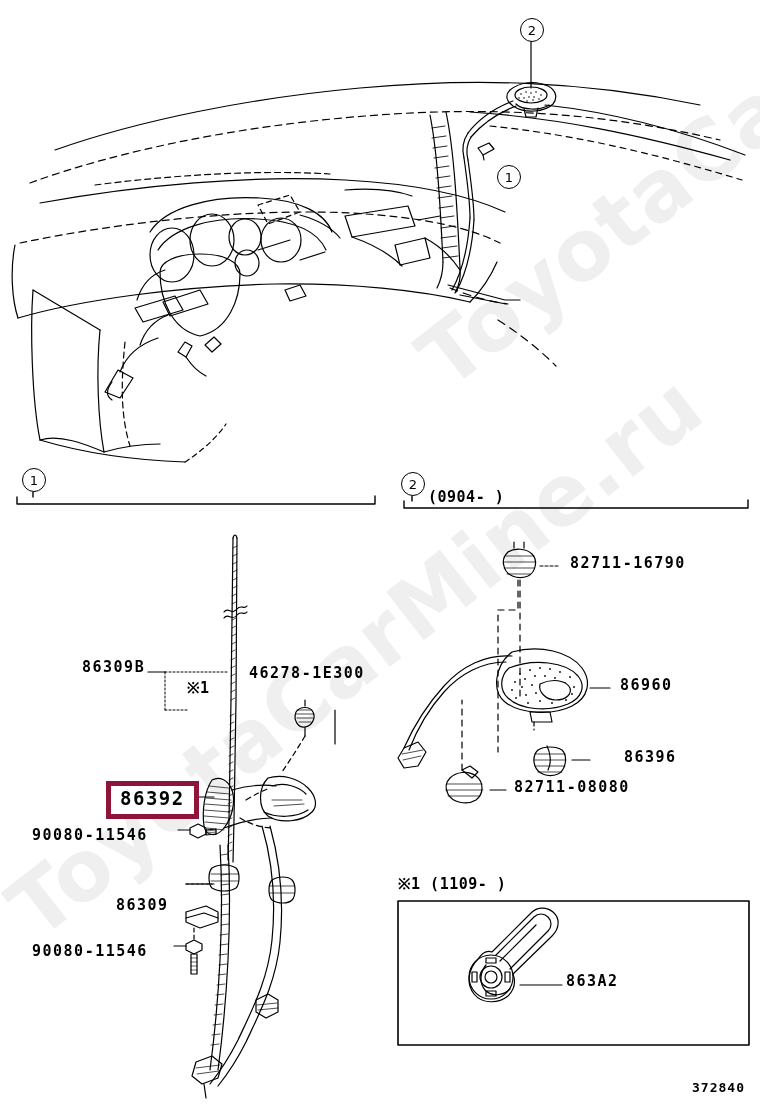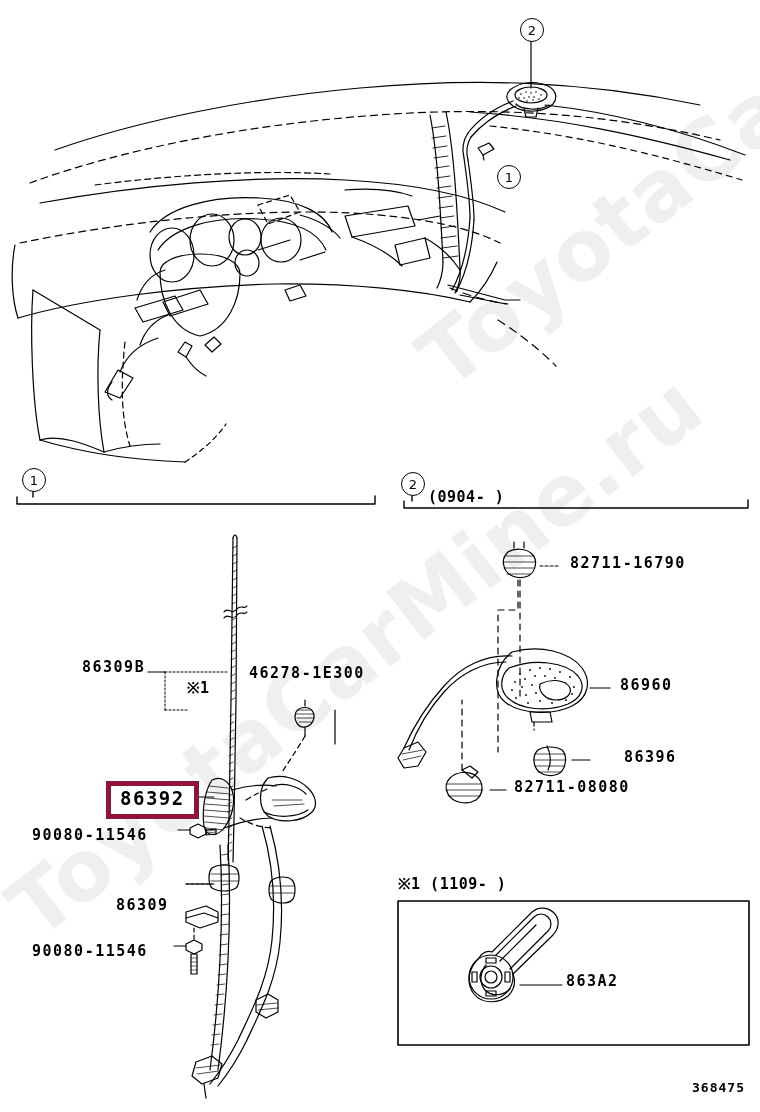--- a/index.html
+++ b/index.html
@@ -531,15 +531,15 @@
   <div class="lbl" style="left:32px;top:944px;">90080-11546</div>
 
   <div class="lbl" style="left:570px;top:556px;">82711-16790</div>
   <div class="lbl" style="left:620px;top:678px;">86960</div>
   <div class="lbl" style="left:624px;top:750px;">86396</div>
   <div class="lbl" style="left:514px;top:780px;">82711-08080</div>
 
   <div class="lbl sm" style="left:398px;top:877px;">※1 (1109-         )</div>
   <div class="lbl" style="left:566px;top:974px;">863A2</div>
 
-  <div class="lbl idnum" style="left:692px;top:1081px;">368475</div>
+  <div class="lbl idnum" style="left:692px;top:1081px;">372840</div>
 
 </div>
 
 </body></html>

